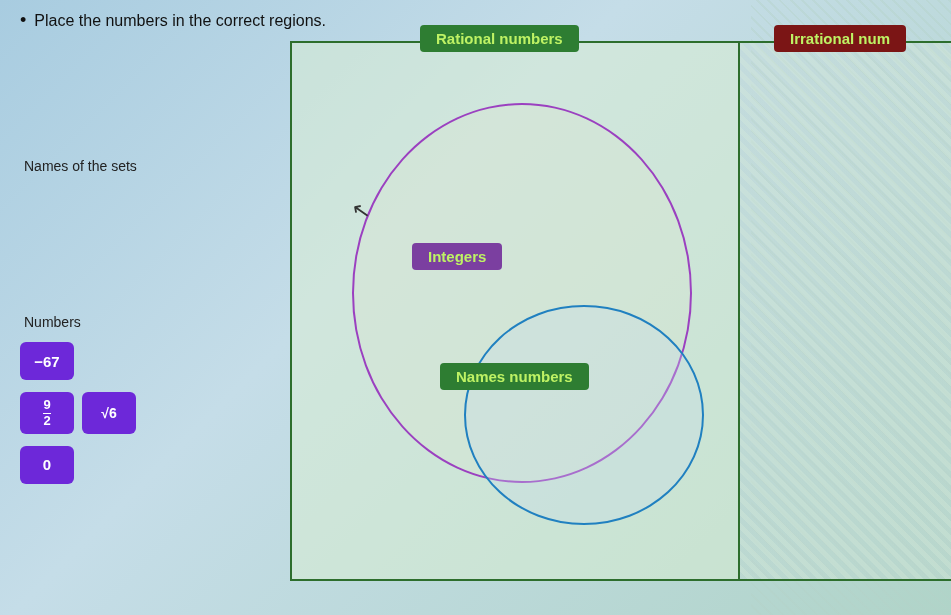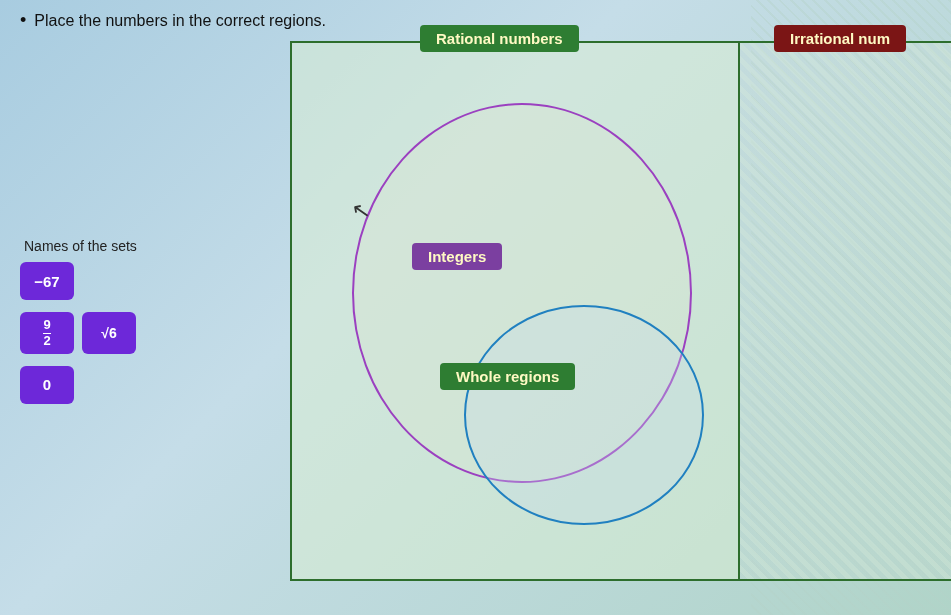--- a/index.html
+++ b/index.html
@@ -162,21 +162,21 @@
       );
     }
 
     
     .label-badge {
       position: absolute;
       border-radius: 4px;
       padding: 5px 16px;
       font-size: 15px;
       font-weight: bold;
-      color: #fef9c3;
+      color: #bef264;
       white-space: nowrap;
     }
 
     .badge-rational {
       background: #2e7d32;
       top: -16px;
       left: 130px;
     }
 
     .badge-irrational {
@@ -243,20 +243,21 @@
   <div class="instruction">
     <span class="bullet">•</span>
     <span>Place the numbers in the correct regions.</span>
   </div>
 
   <div class="main-area">
 
     <div class="left-panel">
       <div class="names-label">Names of the sets</div>
 
+      <div class="numbers-label">Numbers</div>
 
       <div class="number-chips">
 
         <div style="display:flex; gap:8px; width:100%;">
           <div class="chip">−67</div>
         </div>
 
         <div style="display:flex; gap:8px; width:100%; margin-top:4px;">
           <div class="chip">
             <div class="chip-fraction">
@@ -282,21 +283,21 @@
         <div class="circle-integers">
 
           <div class="circle-whole">
           </div>
         </div>
 
         <div class="cursor-arrow">↖</div>
 
         <div class="label-badge badge-integers">Integers</div>
 
-        <div class="label-badge badge-whole">Whole regions</div>
+        <div class="label-badge badge-whole">Names numbers</div>
 
       </div>
 
       <div class="rect-irrational"></div>
 
       <div class="label-badge badge-rational">Rational numbers</div>
 
       <div class="label-badge badge-irrational">Irrational num</div>
 
     </div>

